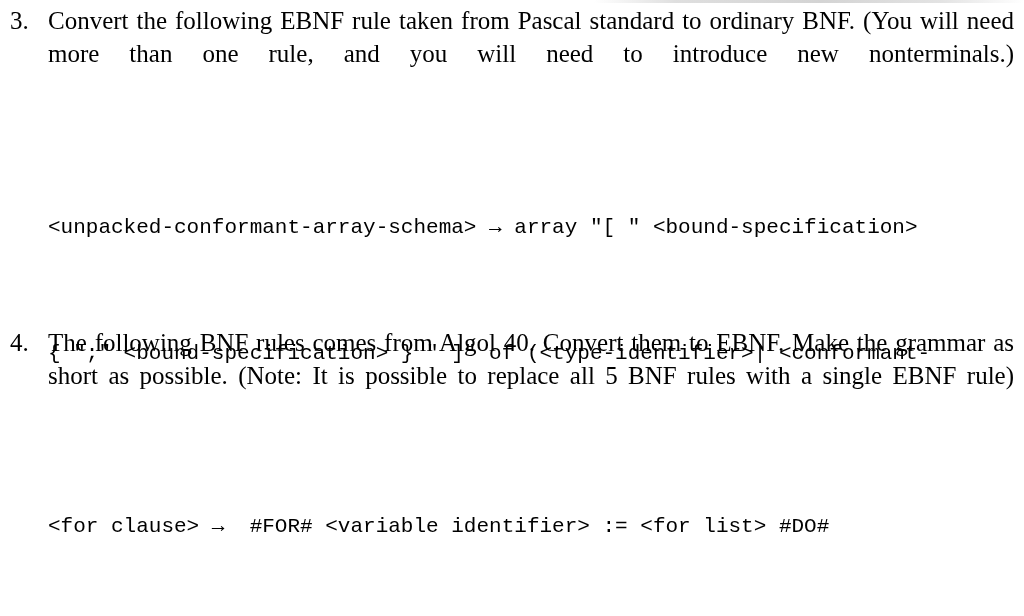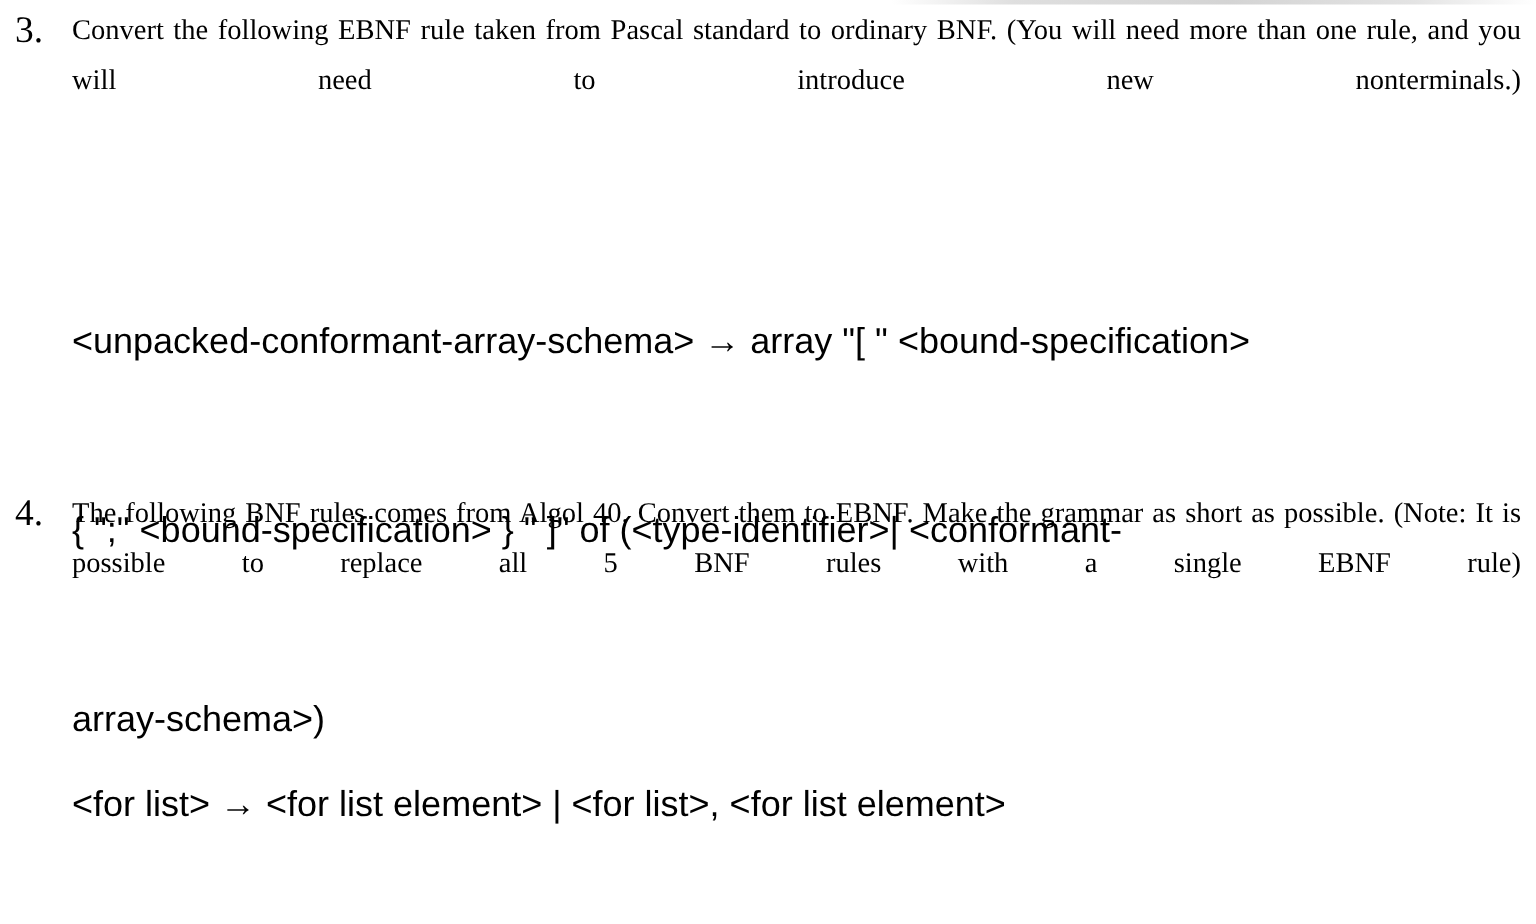--- a/index.html
+++ b/index.html
@@ -63,39 +63,39 @@
   .q-number {
     width: 38px;
     flex: 0 0 38px;
     font-size: 25px;
     line-height: 33px;
     text-align: left;
   }
 
   .q-text {
     flex: 1 1 auto;
-    font-size: 19px;
+    font-size: 25px;
     line-height: 33px;
     text-align: justify;
     text-justify: inter-word;
     hyphens: none;
   }
 
   
   .q-text::after {
     content: "";
     display: inline-block;
     width: 100%;
   }
 
   
   .code-block {
     margin-left: 38px;
-    font-family: Liberation Sans, sans-serif;
-    font-size: 24px;
+    font-family: Liberation Mono, monospace;
+    font-size: 21px;
     letter-spacing: 0px;
     white-space: pre;
   }
 
   #code-3 {
     margin-top: 20px;
     line-height: 42px;
   }
 
   #code-4 {
@@ -119,29 +119,27 @@
   <div class="scan-edge"></div>
 
   <div class="question" id="question-3">
     <div class="q-head">
       <div class="q-number">3.</div>
       <div class="q-text">Convert the following EBNF rule taken from Pascal standard to ordinary BNF. (You will need more than one rule, and you will need to introduce new nonterminals.)</div>
     </div>
     <div class="code-block" id="code-3">
       <div class="code-line">&lt;unpacked-conformant-array-schema&gt; → array "[ " &lt;bound-specification&gt;</div>
       <div class="code-line">{ ";" &lt;bound-specification&gt; } " ]" of (&lt;type-identifier&gt;| &lt;conformant-</div>
-      <div class="code-line">array-schema&gt;)</div>
     </div>
   </div>
 
   <div class="question" id="question-4">
     <div class="q-head">
       <div class="q-number">4.</div>
       <div class="q-text">The following BNF rules comes from Algol 40. Convert them to EBNF. Make the grammar as short as possible. (Note: It is possible to replace all 5 BNF rules with a single EBNF rule)</div>
     </div>
     <div class="code-block" id="code-4">
-      <div class="code-line">&lt;for list&gt; → &lt;for list element&gt; | &lt;for list&gt;, &lt;for list element&gt;</div>
       <div class="code-line">&lt;for clause&gt; →  #FOR# &lt;variable identifier&gt; := &lt;for list&gt; #DO#</div>
       
     </div>
   </div>
 
 </div>
 
 </body></html>

